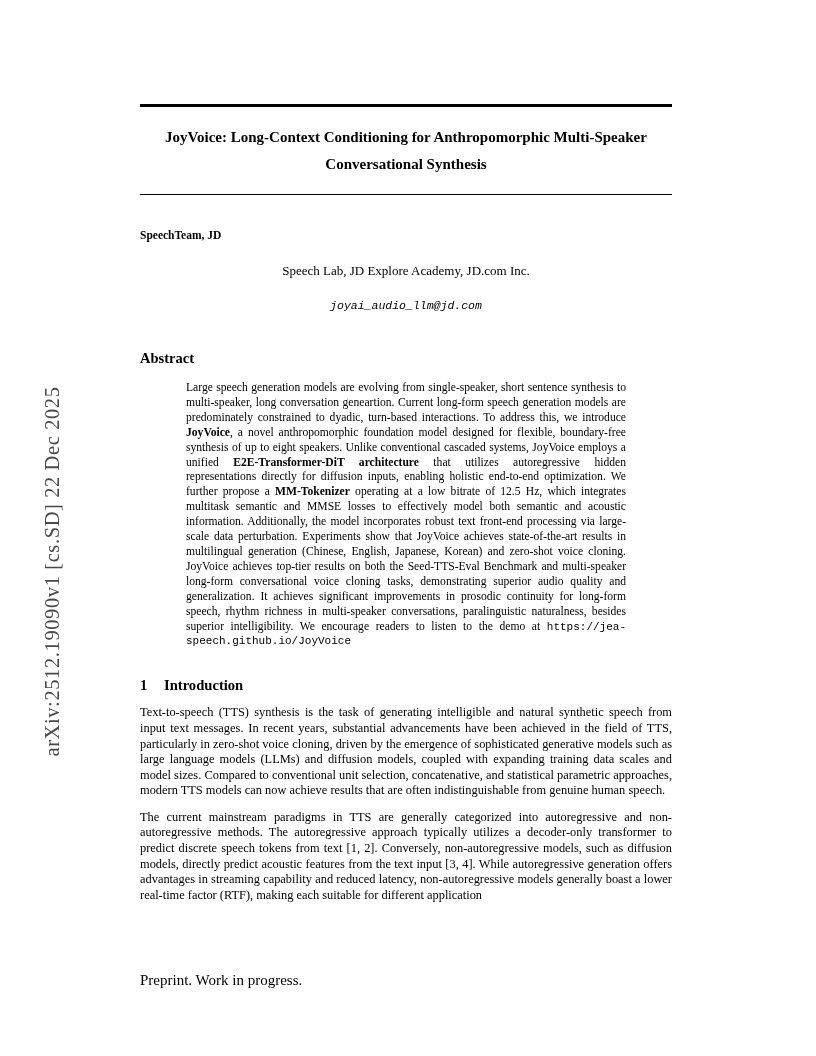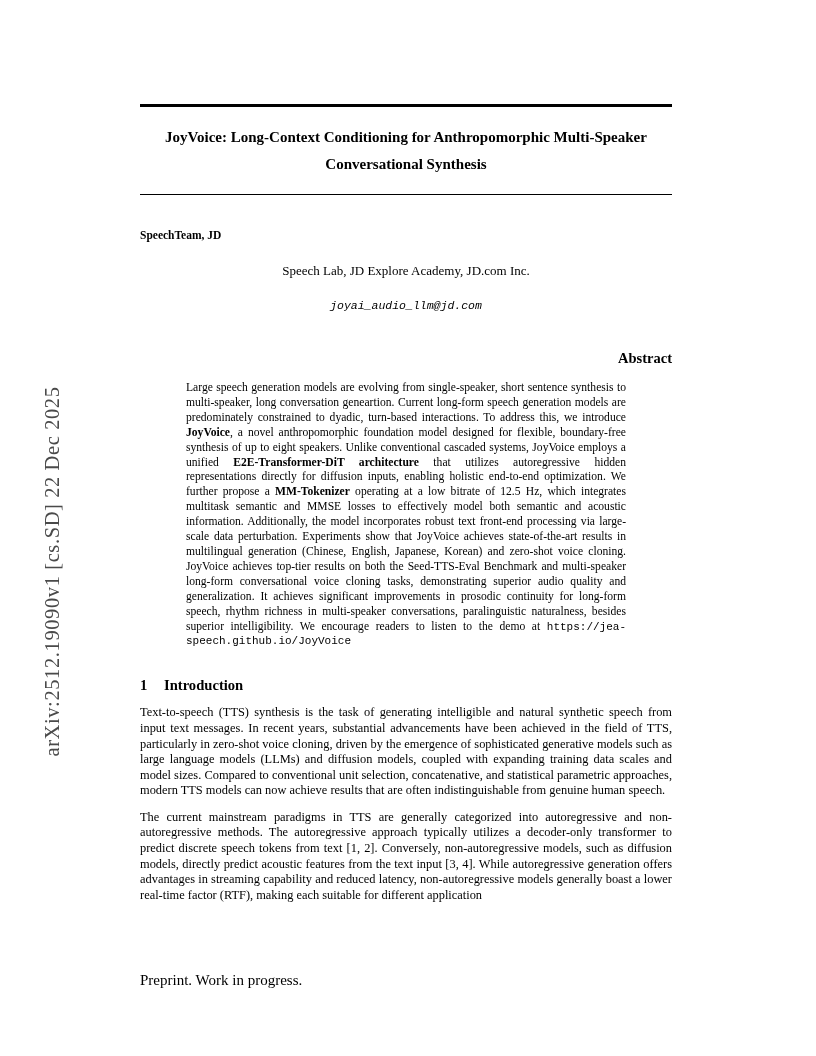--- a/index.html
+++ b/index.html
@@ -76,21 +76,21 @@
   .email {
     margin-top: 20px;
     text-align: center;
     font-size: 11.5px;
     font-family: "Liberation Mono", monospace;
     font-style: italic;
   }
 
   .abstract-heading {
     margin-top: 38px;
-    text-align: right;
+    text-align: left;
     font-size: 14.5px;
     font-weight: bold;
   }
 
   .abstract-body {
     margin: 14px auto 7px auto;
     width: 440px;
     font-size: 11.6px;
     line-height: 14.9px;
     text-align: justify;

